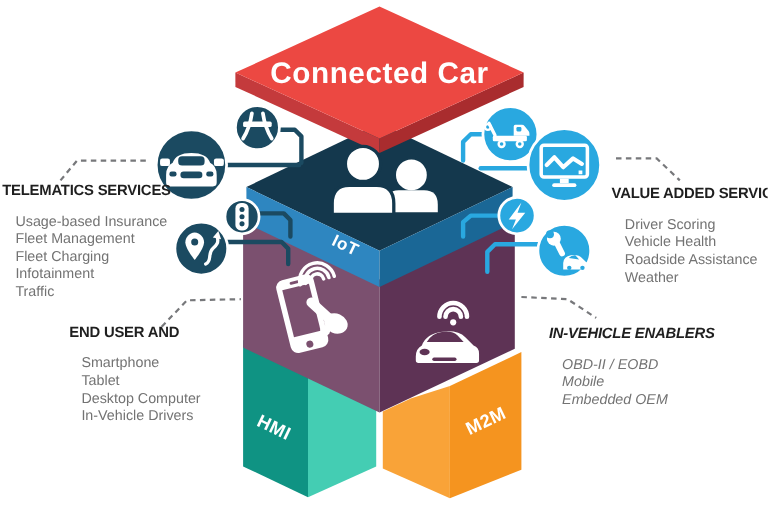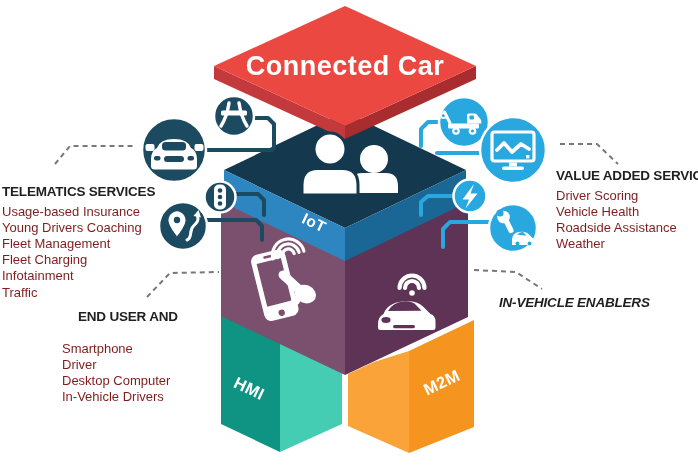--- a/index.html
+++ b/index.html
@@ -7,22 +7,22 @@
     position:relative;width:698px;height:471px;background:#ffffff;
     font-family:"Liberation Sans",sans-serif;overflow:hidden;
   }
   .stage svg{position:absolute;left:0;top:0;}
   .label-block{position:absolute;}
   .label-block h4{
     margin:0 0 4px 0;font-size:13.5px;line-height:14.5px;font-weight:bold;
     color:#1f1f1f;letter-spacing:-0.2px;white-space:nowrap;
   }
   .label-block ul{
-    margin:0;padding:0;list-style:none;font-size:13px;line-height:16.2px;
-    color:#7f1d1d;white-space:nowrap;
+    margin:12px;padding:0;list-style:none;font-size:13px;line-height:16.2px;
+    color:#737373;white-space:nowrap;
   }
   .svg-title{font:bold 27px "Liberation Sans",sans-serif;fill:#ffffff;letter-spacing:0.5px;}
   .svg-face-label{font:bold 16.5px "Liberation Sans",sans-serif;fill:#ffffff;letter-spacing:0.5px;}
   .svg-iot-label{font:bold 15.5px "Liberation Sans",sans-serif;fill:#ffffff;letter-spacing:0.5px;}
 </style>
 </head>
 <body>
 
 <div class="stage">
 
@@ -191,49 +191,53 @@
         <circle cx="500" cy="213" r="3.6" fill="#29A8E0"></circle>
         <line x1="506.5" y1="221.5" x2="511" y2="230.5" stroke="#fff" stroke-width="5.2" stroke-linecap="round"></line>
         <path d="M512,239 q0.5,-6 7,-7 q7,-1 10,2.5 l3.5,3.5 q2.5,1 2.5,4 v3 h-23 z" fill="#fff"></path>
         <path d="M517,234.5 q2.5,-2.8 6,-2.5 l3.5,3.8 z" fill="#29A8E0"></path>
         <circle cx="517.5" cy="243.5" r="2" fill="#29A8E0"></circle>
         <circle cx="529.5" cy="243.5" r="2" fill="#29A8E0"></circle>
       </g>
     </g>
   </svg>
 
-  <div class="label-block" style="left:2px;top:185px;">
+  <div class="label-block" style="left:2px;top:166px;">
     <h4>TELEMATICS SERVICES</h4>
     <ul>
       <li>Usage-based Insurance</li>
-      <li>Young Drivers Coaching</li>
       <li>Fleet Management</li>
       <li>Fleet Charging</li>
       <li>Infotainment</li>
       <li>Traffic</li>
     </ul>
   </div>
 
   <div class="label-block" style="left:556px;top:169px;">
     <h4>VALUE ADDED SERVICES</h4>
     <ul>
       <li>Driver Scoring</li>
       <li>Vehicle Health</li>
       <li>Roadside Assistance</li>
       <li>Weather</li>
     </ul>
   </div>
 
   <div class="label-block" style="left:62px;top:294px;">
-    <h4 style="margin:16px;">END USER AND</h4>
+    <h4 style="margin:1px;">END USER AND</h4>
     <ul>
       <li>Smartphone</li>
-      <li>Driver</li>
+      <li>Tablet</li>
       <li>Desktop Computer</li>
       <li>In-Vehicle Drivers</li>
     </ul>
   </div>
 
   <div class="label-block" style="left:499px;top:296px;font-style:italic;">
     <h4>IN-VEHICLE ENABLERS</h4>
+    <ul>
+      <li>OBD-II / EOBD</li>
+      <li>Mobile</li>
+      <li>Embedded OEM</li>
+    </ul>
   </div>
 
 </div>
 
 </body></html>

